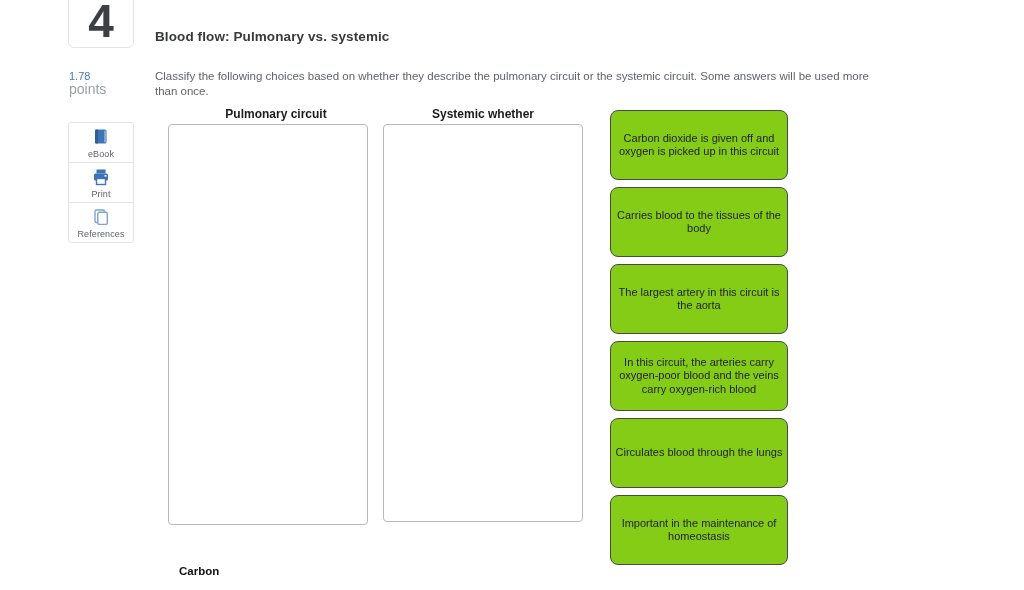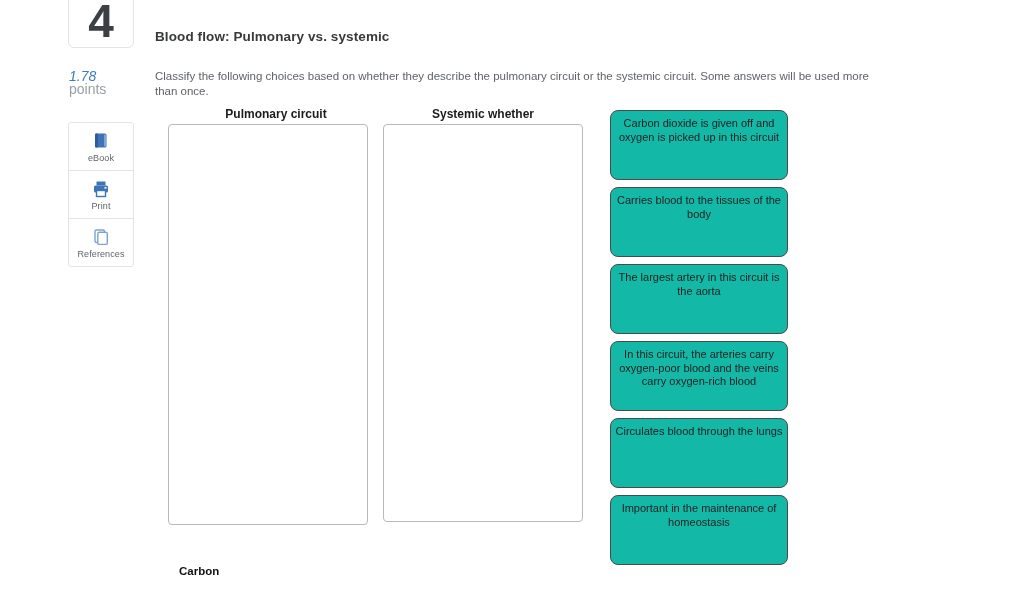--- a/index.html
+++ b/index.html
@@ -15,26 +15,26 @@
   .qnum-box {
     position: absolute; left: 68px; top: -20px; width: 66px; height: 68px;
     background: #ffffff; border: 1px solid #e2e4e6; border-radius: 6px;
     display: flex; align-items: center; justify-content: center;
   }
   .qnum {
     font-size: 46px; font-weight: bold; color: #3c4043; line-height: 1;
     padding-top: 14px;
   }
   .points-block { position: absolute; left: 69px; top: 70px; }
-  .points-value { color: #3f7ac1; font-size: 14px; line-height: 13px; font-style: italic; }
+  .points-value { color: #3f7ac1; font-size: 11px; line-height: 13px; }
   .points-label { color: #9aa0a6; font-size: 14px; line-height: 13px; }
 
   .tools { position: absolute; left: 68px; top: 122px; width: 66px; }
   .tool {
-    width: 66px; height: 49px; border: 1px solid #e2e4e6; background: #fff;
+    width: 66px; height: 41px; border: 1px solid #e2e4e6; background: #fff;
     display: flex; flex-direction: column; align-items: center; justify-content: center;
     gap: 2px; cursor: pointer; margin-top: -1px;
   }
   .tool:first-child { margin-top: 0; border-top-left-radius: 3px; border-top-right-radius: 3px; }
   .tool:last-child { border-bottom-left-radius: 3px; border-bottom-right-radius: 3px; }
   .tool-label { font-size: 9px; color: #5f6368; letter-spacing: 0.1px; }
   .icon { width: 20px; height: 20px; display: flex; align-items: center; justify-content: center; }
 
   
   .page-title {
@@ -60,22 +60,22 @@
   .zone.pulmonary { left: 168px; height: 401px; }
   .zone.systemic  { left: 383px; height: 398px; }
 
   
   .cards {
     position: absolute; left: 610px; top: 110px; width: 178px;
     display: flex; flex-direction: column; gap: 7px;
   }
   .card {
     width: 178px; height: 70px;
-    border: 1px solid #4a4a4a; border-radius: 8px; background: #14b8a6;
-    display: flex; justify-content: center;
+    border: 1px solid #4a4a4a; border-radius: 8px; background: #84cc16;
+    display: flex; align-items: center; justify-content: center;
     padding: 6px 4px; cursor: grab;
   }
   .card-text {
     font-size: 11px; line-height: 13.5px; color: #1f1f1f; text-align: center;
   }
 
   .reset-button {
     position: absolute; left: 179px; top: 565px;
     background: none; border: none;
     font-family: "Liberation Sans", sans-serif;

